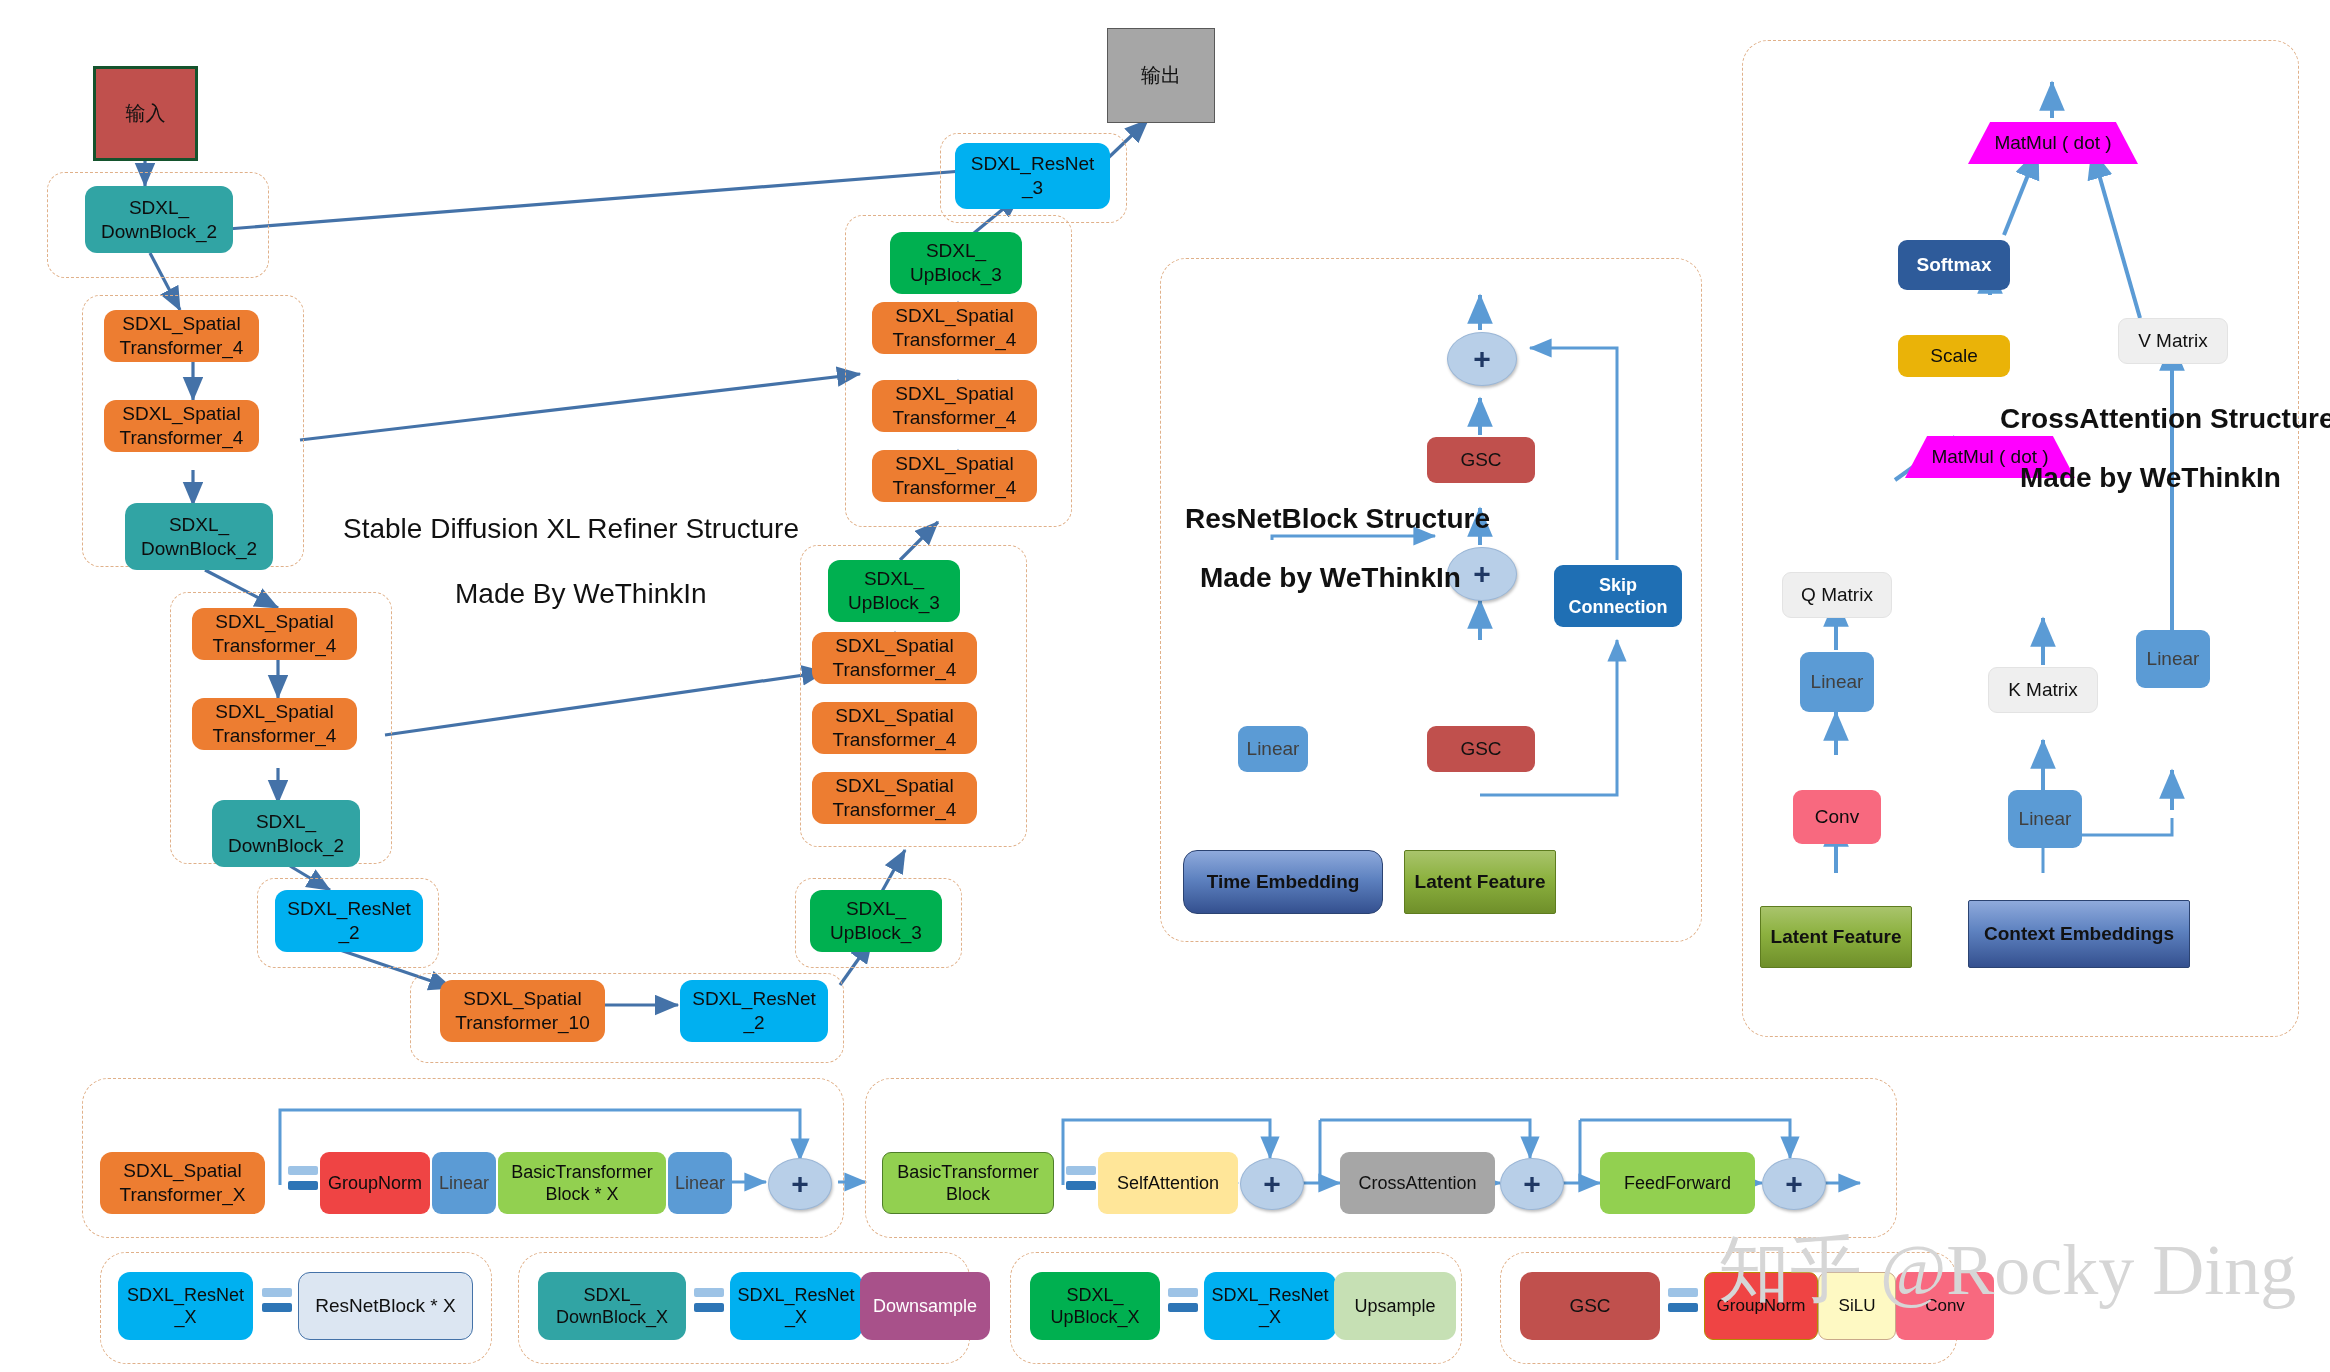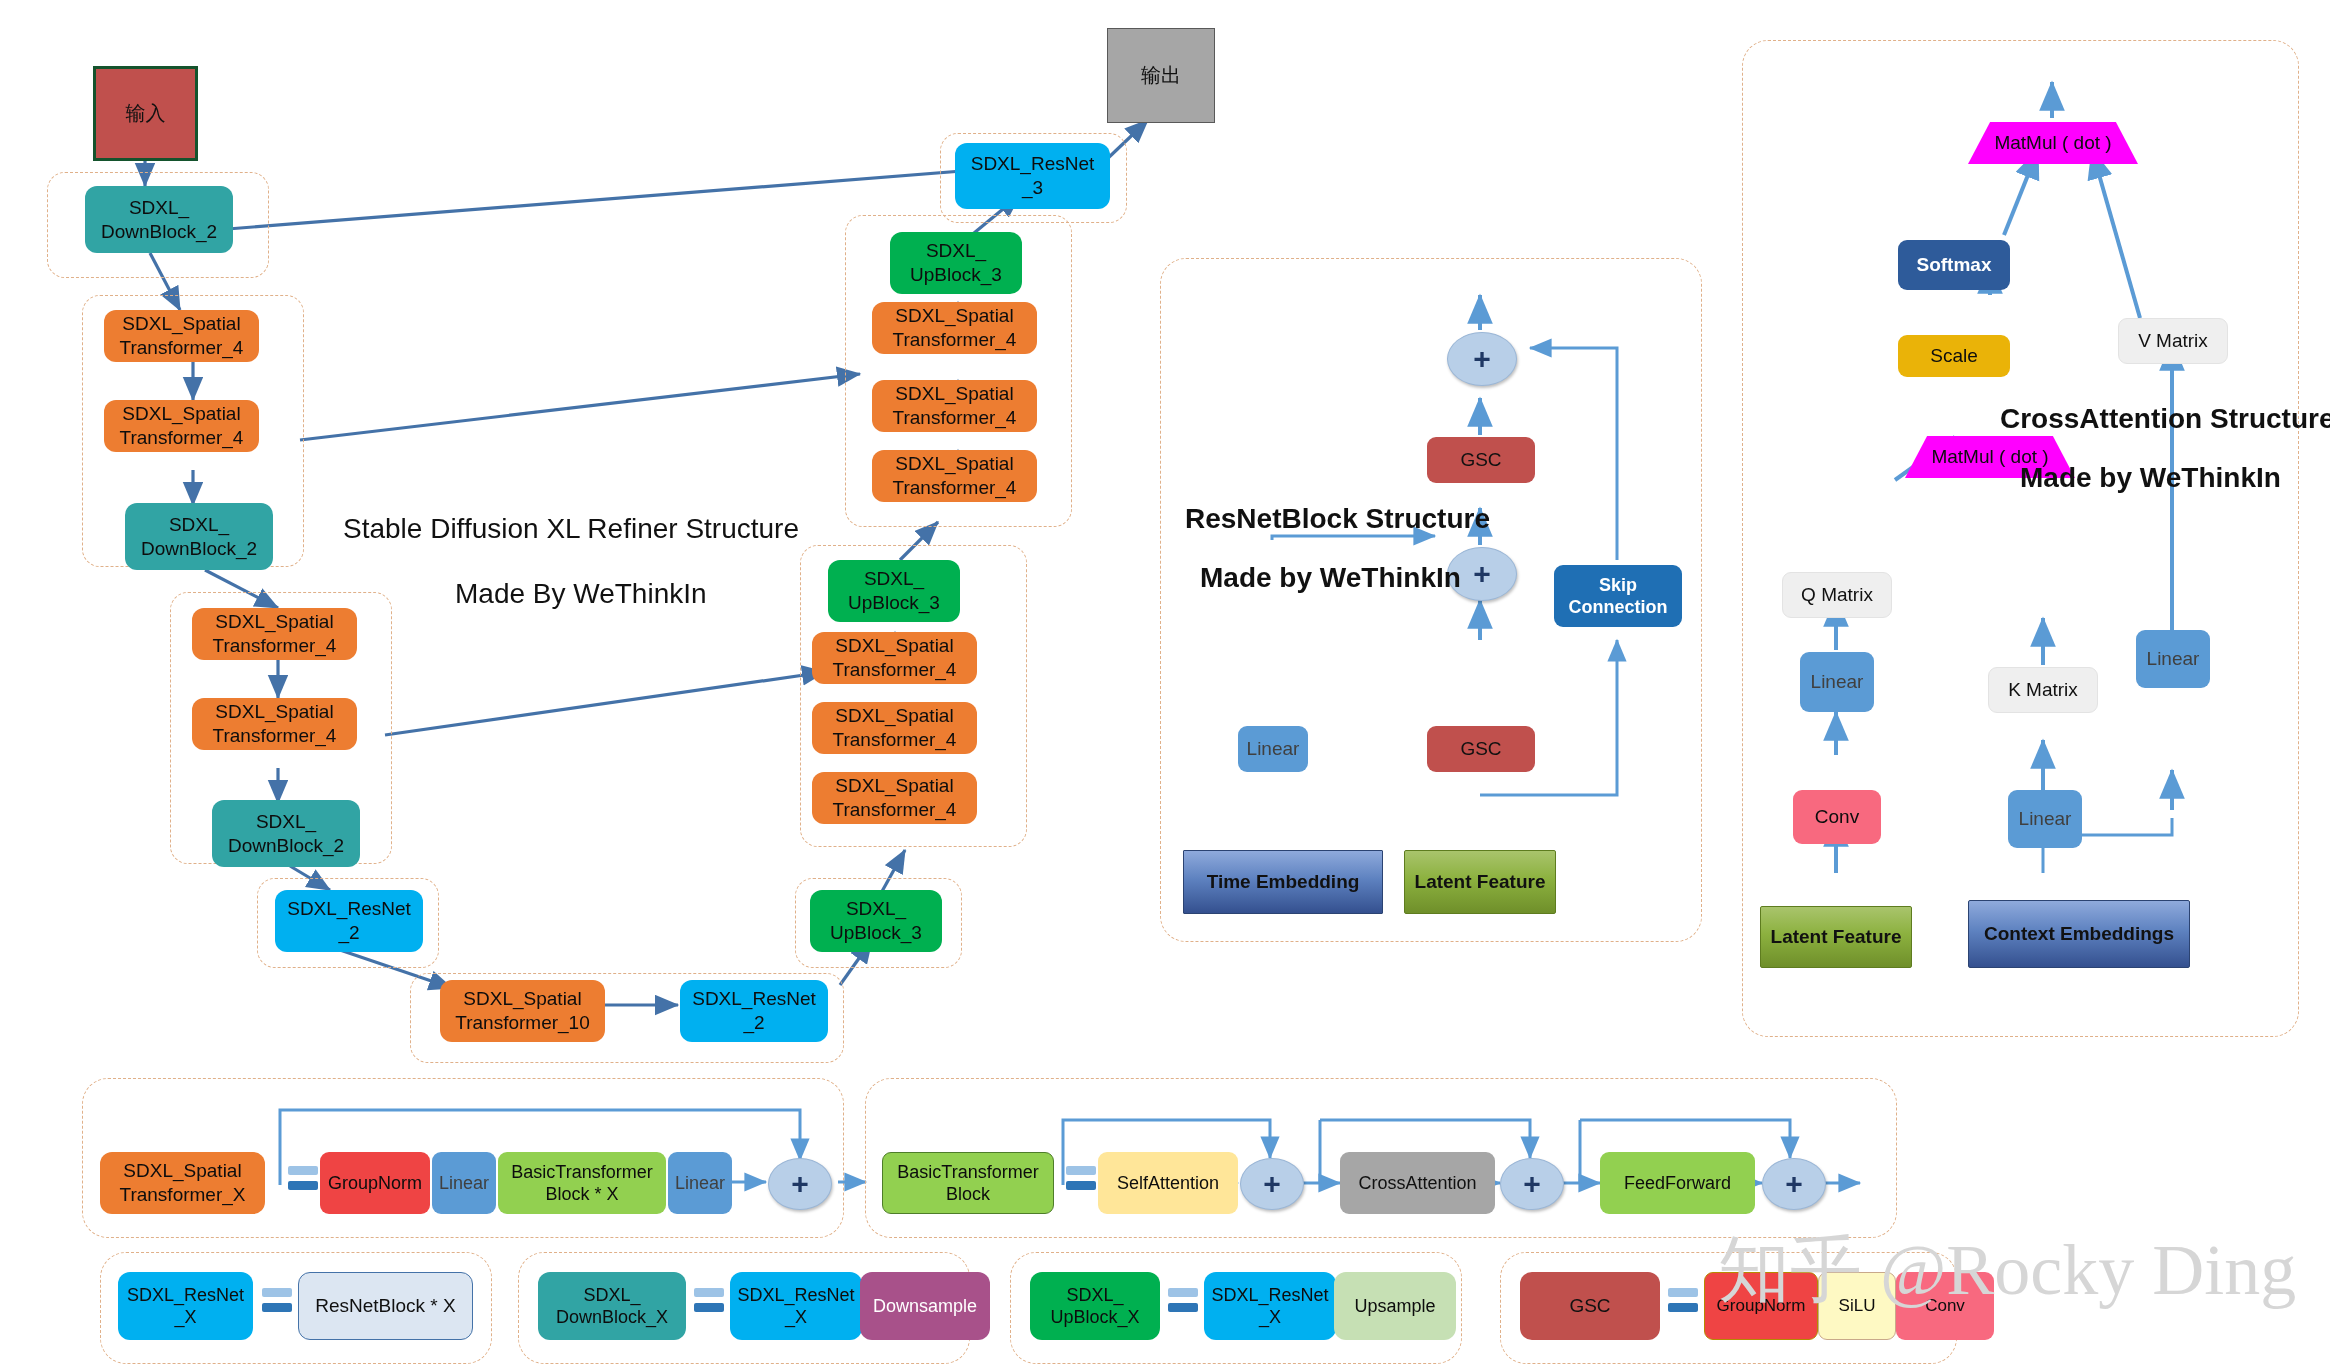--- a/index.html
+++ b/index.html
@@ -220,21 +220,21 @@
   </svg>
 
   <div class="plus" style="left:1447px;top:332px;width:68px;height:52px;">+</div>
   <div class="node rnd-s c-red" style="left:1427px;top:437px;width:108px;height:46px;color:#111;">GSC</div>
   <div class="plus" style="left:1447px;top:547px;width:68px;height:52px;">+</div>
   <div class="node rnd-s c-blue-d" style="left:1554px;top:565px;width:128px;height:62px;font-size:18px;">Skip
 Connection</div>
   <div class="node rnd-s c-red" style="left:1427px;top:726px;width:108px;height:46px;color:#111;">GSC</div>
   <div class="node rnd-s c-blue-m" style="left:1238px;top:726px;width:70px;height:46px;">Linear</div>
 
-  <div class="slab slab-blue" style="left:1183px;top:850px;width:200px;height:64px;border-radius:1px;">Time Embedding</div>
+  <div class="slab slab-blue" style="left:1183px;top:850px;width:200px;height:64px;border-radius:14px;">Time Embedding</div>
   <div class="slab slab-green" style="left:1404px;top:850px;width:152px;height:64px;border-radius:2px;">Latent Feature</div>
 
   <div class="sect" style="left:1185px;top:503px;">ResNetBlock Structure</div>
   <div class="sect" style="left:1200px;top:562px;">Made by WeThinkIn</div>
 
   <div class="grp-l" style="left:1742px;top:40px;width:555px;height:995px;"></div>
 
   <svg class="edges" viewBox="0 0 2330 1372">
     <g stroke="#5b9bd5" stroke-width="4" fill="none" marker-end="url(#ahl)">
       <path d="M2052,118 L2052,82"></path>

